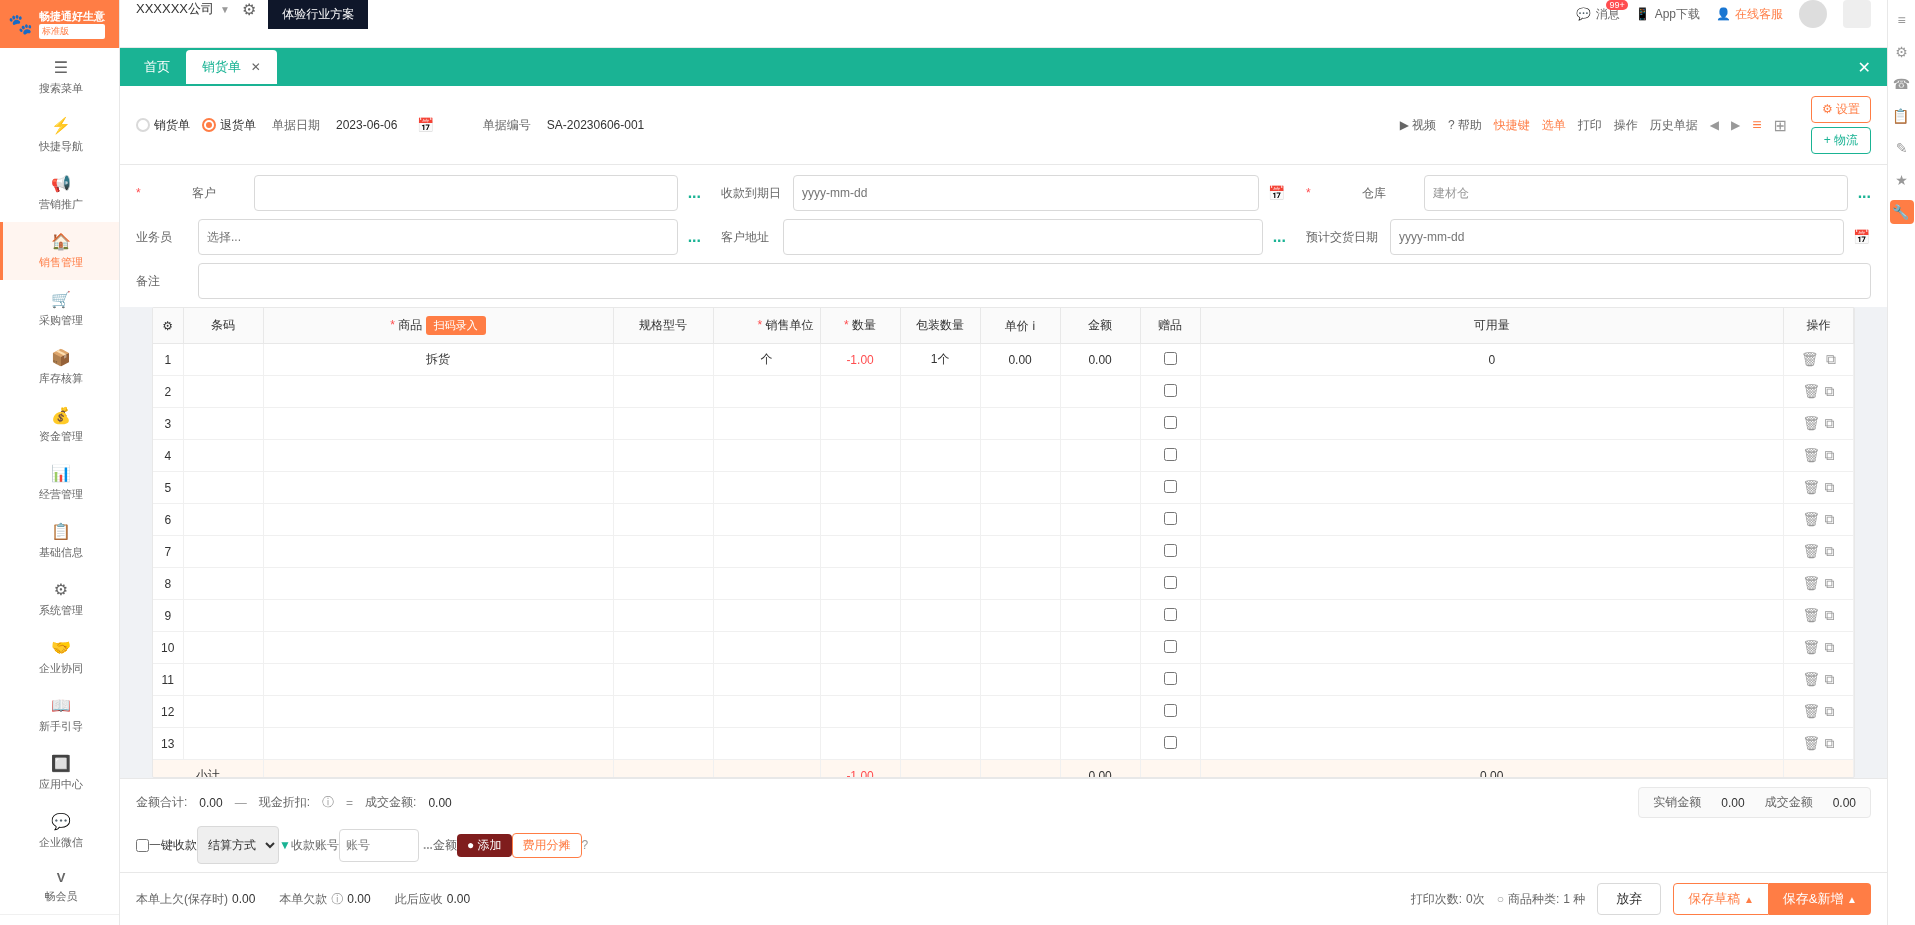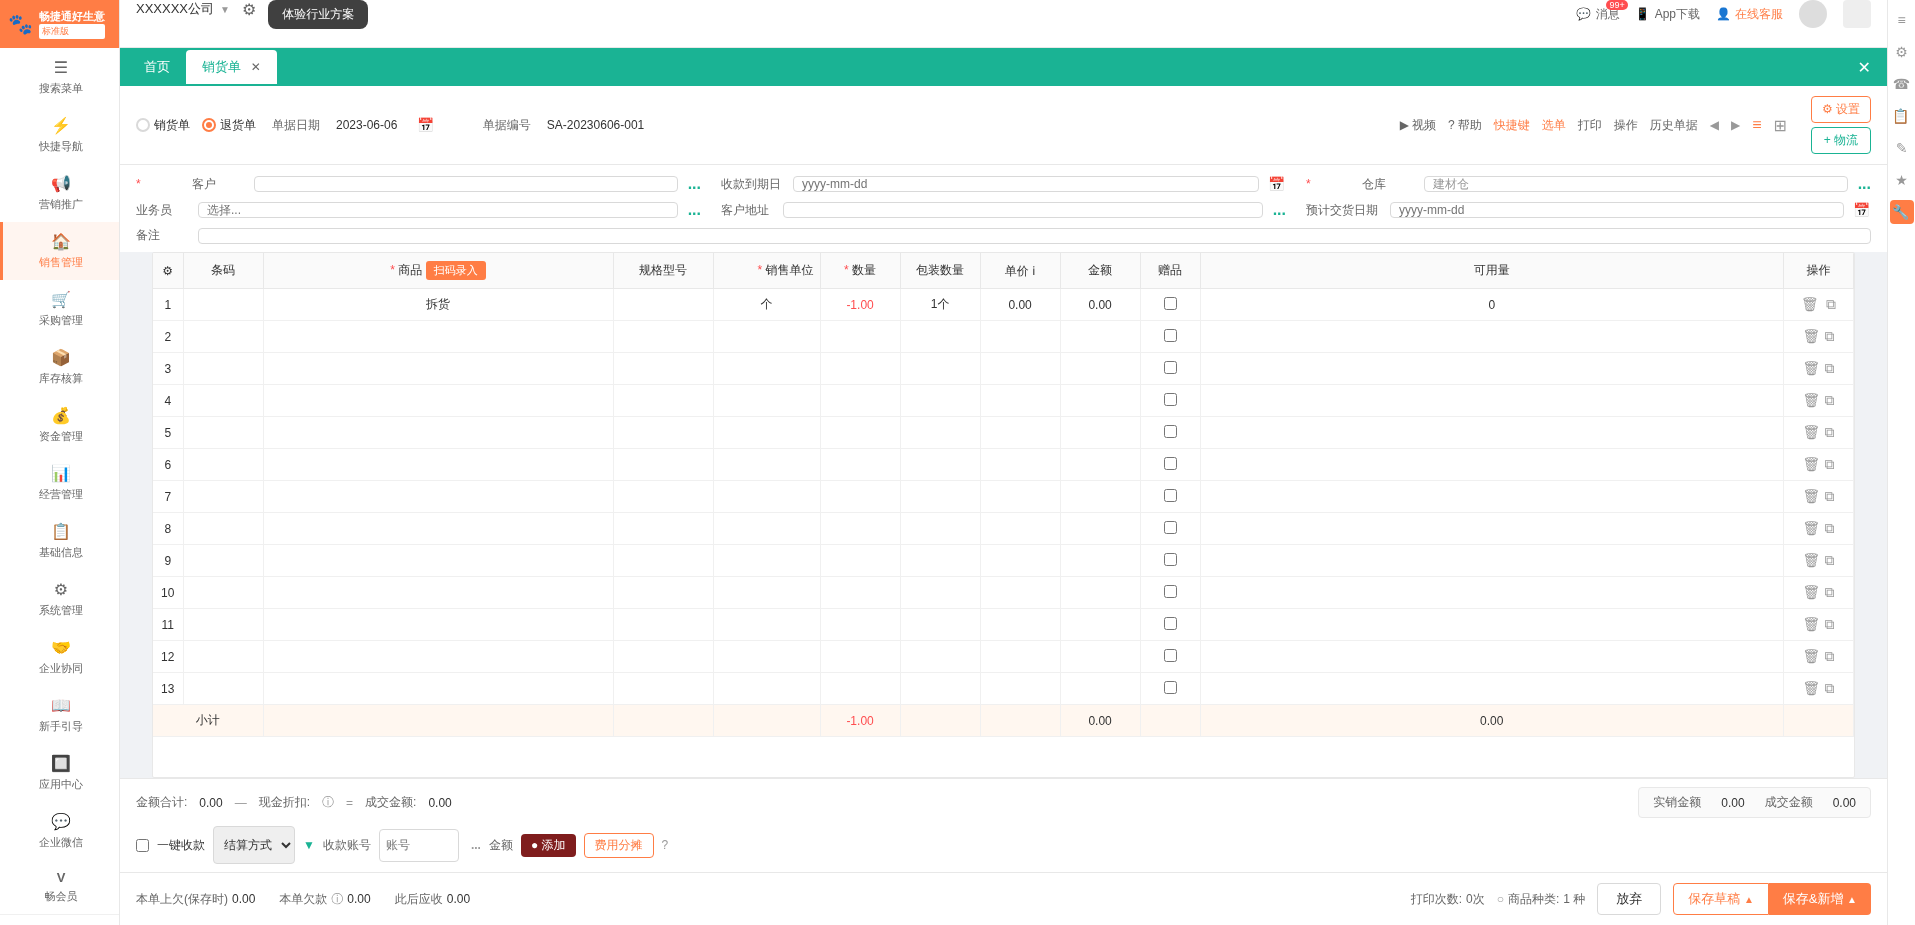--- a/index.html
+++ b/index.html
@@ -20,21 +20,21 @@
     .sidebar-bottom-item { display: flex; align-items: center; justify-content: center; padding: 8px; cursor: pointer; color: #999; font-size: 16px; }
 
     
     .main { flex: 1; display: flex; flex-direction: column; overflow: hidden; }
 
     
     .topbar { height: 48px; background: #fff; display: flex; align-items: flex-start; padding: 0 16px; border-bottom: 1px solid #e8e8e8; gap: 12px; }
     .topbar-company { display: flex; align-items: center; gap: 6px; font-size: 13px; color: #333; cursor: pointer; }
     .topbar-company-arrow { color: #999; font-size: 10px; }
     .topbar-gear { color: #666; cursor: pointer; font-size: 16px; }
-    .topbar-trial-btn { background: #404040; color: #fff; border: none; padding: 6px 14px; border-radius: 8px; cursor: pointer; font-size: 12px; }
+    .topbar-trial-btn { background: #0f172a; color: #fff; border: none; padding: 6px 14px; border-radius: 0; cursor: pointer; font-size: 12px; }
     .topbar-right { margin-left: auto; display: flex; align-items: center; gap: 16px; }
     .topbar-msg { position: relative; display: flex; align-items: center; gap: 4px; cursor: pointer; color: #666; font-size: 12px; }
     .topbar-badge { background: #ff4d4f; color: #fff; font-size: 9px; padding: 0px 3px; border-radius: 8px; position: absolute; top: -6px; right: -8px; }
     .topbar-app { display: flex; align-items: center; gap: 4px; cursor: pointer; color: #666; font-size: 12px; }
     .topbar-service { display: flex; align-items: center; gap: 4px; cursor: pointer; color: #ff7d45; font-size: 12px; }
     .topbar-avatar { width: 28px; height: 28px; border-radius: 50%; background: #ddd; cursor: pointer; }
 
     
     .tabs-bar { background: #1ab394; display: flex; align-items: center; padding: 0 8px; height: 38px; }
     .tab-item { padding: 8px 16px; color: #fff; cursor: pointer; font-size: 13px; border-radius: 4px 4px 0 0; }
@@ -70,21 +70,21 @@
     .scan-btn { background: #ff7d45; color: #fff; border: none; padding: 2px 8px; border-radius: 3px; cursor: pointer; font-size: 11px; }
     .action-icon { color: #999; cursor: pointer; font-size: 14px; margin: 0 2px; }
 
     
     .bottom-bar { background: #fff; border-top: 1px solid #e8e8e8; padding: 8px 16px; }
     .amount-row { display: flex; align-items: center; gap: 12px; font-size: 12px; }
     .amount-label { color: #666; }
     .amount-value { color: #333; font-weight: 500; }
     .minus-sign { color: #999; }
     .equals-sign { color: #999; }
-    .payment-row { display: flex; align-items: center; gap: 8px; margin-top: 8px; font-size: 12px; }
+    .payment-row { display: flex; align-items: center; gap: 0; margin-top: 8px; font-size: 12px; }
     .payment-checkbox { cursor: pointer; }
     .payment-select { border: 1px solid #d9d9d9; border-radius: 4px; padding: 3px 6px; font-size: 12px; height: 38px; color: #333; }
     .payment-input { border: 1px solid #d9d9d9; border-radius: 4px; padding: 3px 6px; font-size: 12px; height: 33px; width: 80px; }
     .add-btn { background: #7f1d1d; color: #fff; border: none; padding: 3px 10px; border-radius: 4px; cursor: pointer; font-size: 12px; }
     .fenpei-btn { border: 1px solid #ff7d45; color: #ff7d45; background: #fff; padding: 3px 10px; border-radius: 4px; cursor: pointer; font-size: 12px; }
 
     
     .footer-bar { display: flex; align-items: center; padding: 10px 16px; background: #fff; border-top: 1px solid #e8e8e8; gap: 24px; font-size: 12px; }
     .footer-stat { display: flex; align-items: center; gap: 4px; color: #666; }
     .footer-stat-val { color: #333; font-weight: 500; }
@@ -98,21 +98,21 @@
     
     .right-sidebar { width: 28px; background: #fff; border-left: 1px solid #e8e8e8; display: flex; flex-direction: column; align-items: center; padding: 8px 0; gap: 8px; flex-shrink: 0; }
     .right-sidebar-icon { width: 24px; height: 24px; display: flex; align-items: center; justify-content: center; cursor: pointer; color: #999; font-size: 14px; border-radius: 4px; }
     .right-sidebar-icon.active { background: #ff7d45; color: #fff; border-radius: 4px; }
 
     .content-wrapper { display: flex; flex-direction: column; flex: 1; overflow: hidden; position: relative; }
 
     .form-fields-area { background: #fff; padding: 10px 16px 4px; }
     .field-item { display: flex; align-items: center; gap: 6px; }
     .field-label { color: #666; white-space: nowrap; font-size: 12px; min-width: 50px; }
-    .field-input { border: 1px solid #d9d9d9; border-radius: 4px; padding: 4px 8px; font-size: 12px; height: 16px; flex: 1; outline: none; color: #999; background: #fff; }
+    .field-input { border: 1px solid #d9d9d9; border-radius: 4px; padding: 4px 8px; font-size: 12px; height: 36px; flex: 1; outline: none; color: #999; background: #fff; }
 
     .close-x-btn { color: #fff; cursor: pointer; font-size: 16px; margin-left: auto; padding: 0 8px; }
   </style>
 </head>
 <body>
 
 <div class="app-container">
 
   <div class="sidebar">
     <div class="sidebar-logo">

